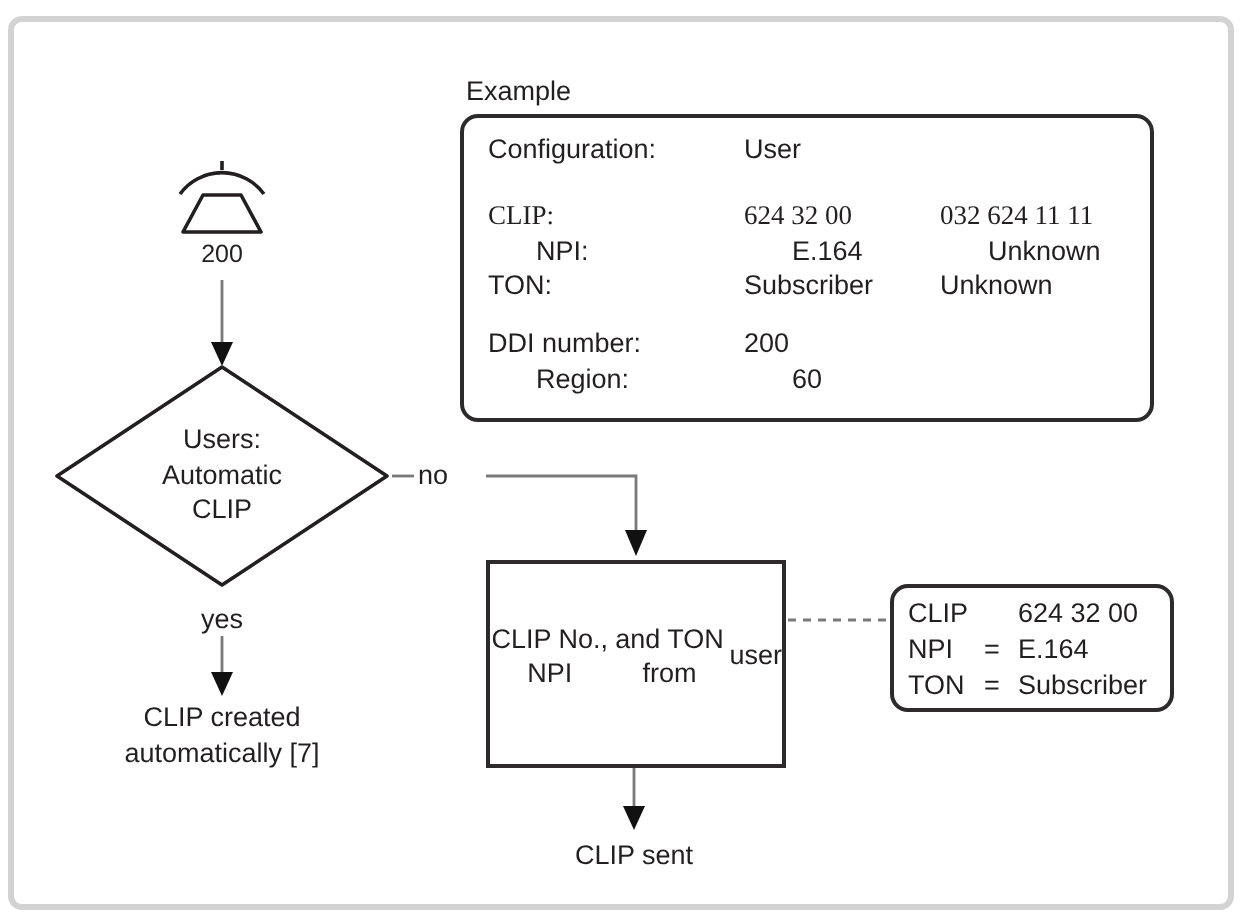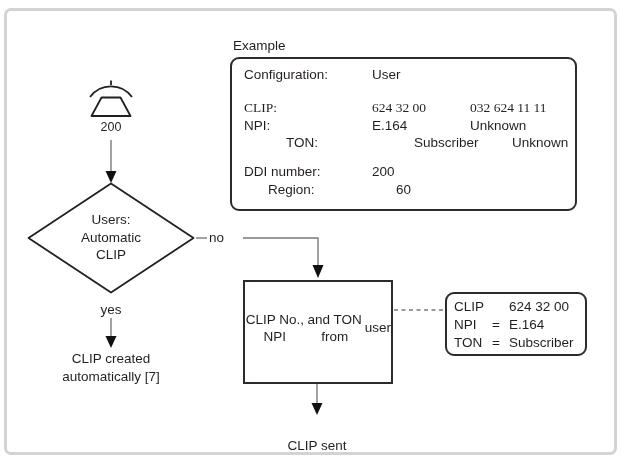--- a/index.html
+++ b/index.html
@@ -128,26 +128,26 @@
   <div class="example-box">
     <div class="ex-row" style="top:7px;">
       <span>Configuration:</span>
       <span>User</span>
     </div>
     <div class="ex-row" style="top:40px;font-family:Liberation Serif, serif;">
       <span>CLIP:</span>
       <span>624 32 00</span>
       <span>032 624 11 11</span>
     </div>
-    <div class="ex-row" style="top:57.5px;">
+    <div class="ex-row" style="top:57.5px;margin-left:24px;">
       <span>NPI:</span>
       <span>E.164</span>
       <span>Unknown</span>
     </div>
-    <div class="ex-row" style="top:75px;margin-left:42px;">
+    <div class="ex-row" style="top:75px;">
       <span>TON:</span>
       <span>Subscriber</span>
       <span>Unknown</span>
     </div>
     <div class="ex-row" style="top:104px;">
       <span>DDI number:</span>
       <span>200</span>
       <span></span>
     </div>
     <div class="ex-row" style="top:121.5px;margin-left:24px;">
@@ -174,15 +174,15 @@
       <span>=</span>
       <span>E.164</span>
     </div>
     <div class="side-row" style="top:40px;">
       <span>TON</span>
       <span>=</span>
       <span>Subscriber</span>
     </div>
   </div>
 
-  <div class="txt center" style="left:267px;top:437px;width:100px;">CLIP sent</div>
+  <div class="txt center" style="left:267px;top:419px;width:100px;">CLIP sent</div>
 
 </div>
 
 </body></html>

